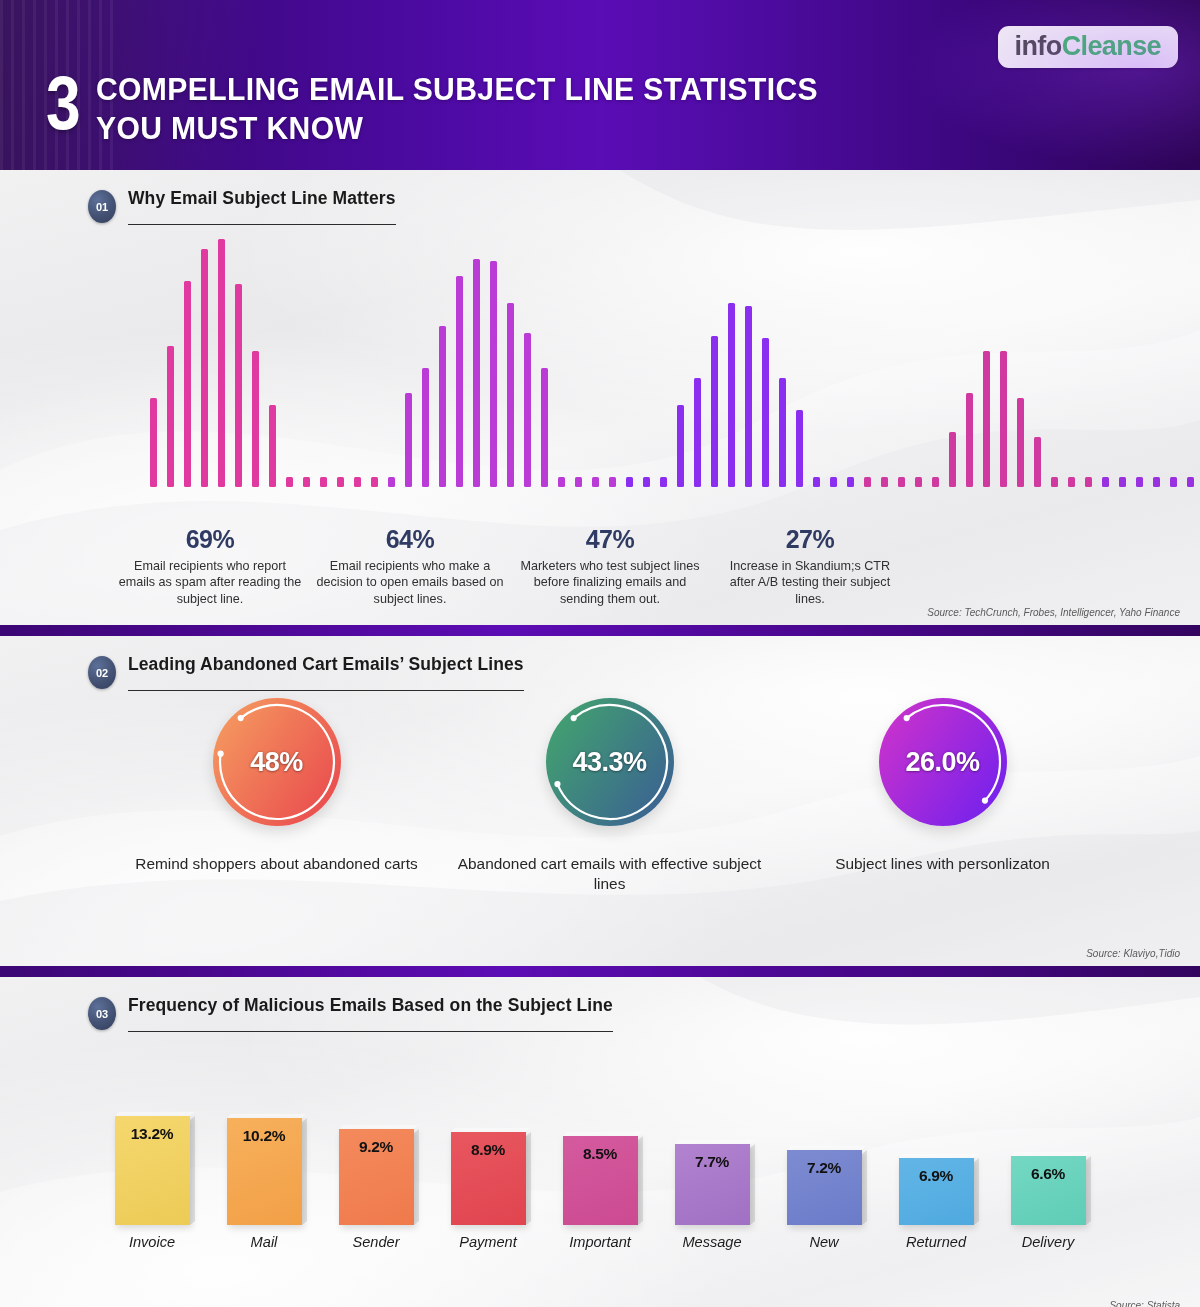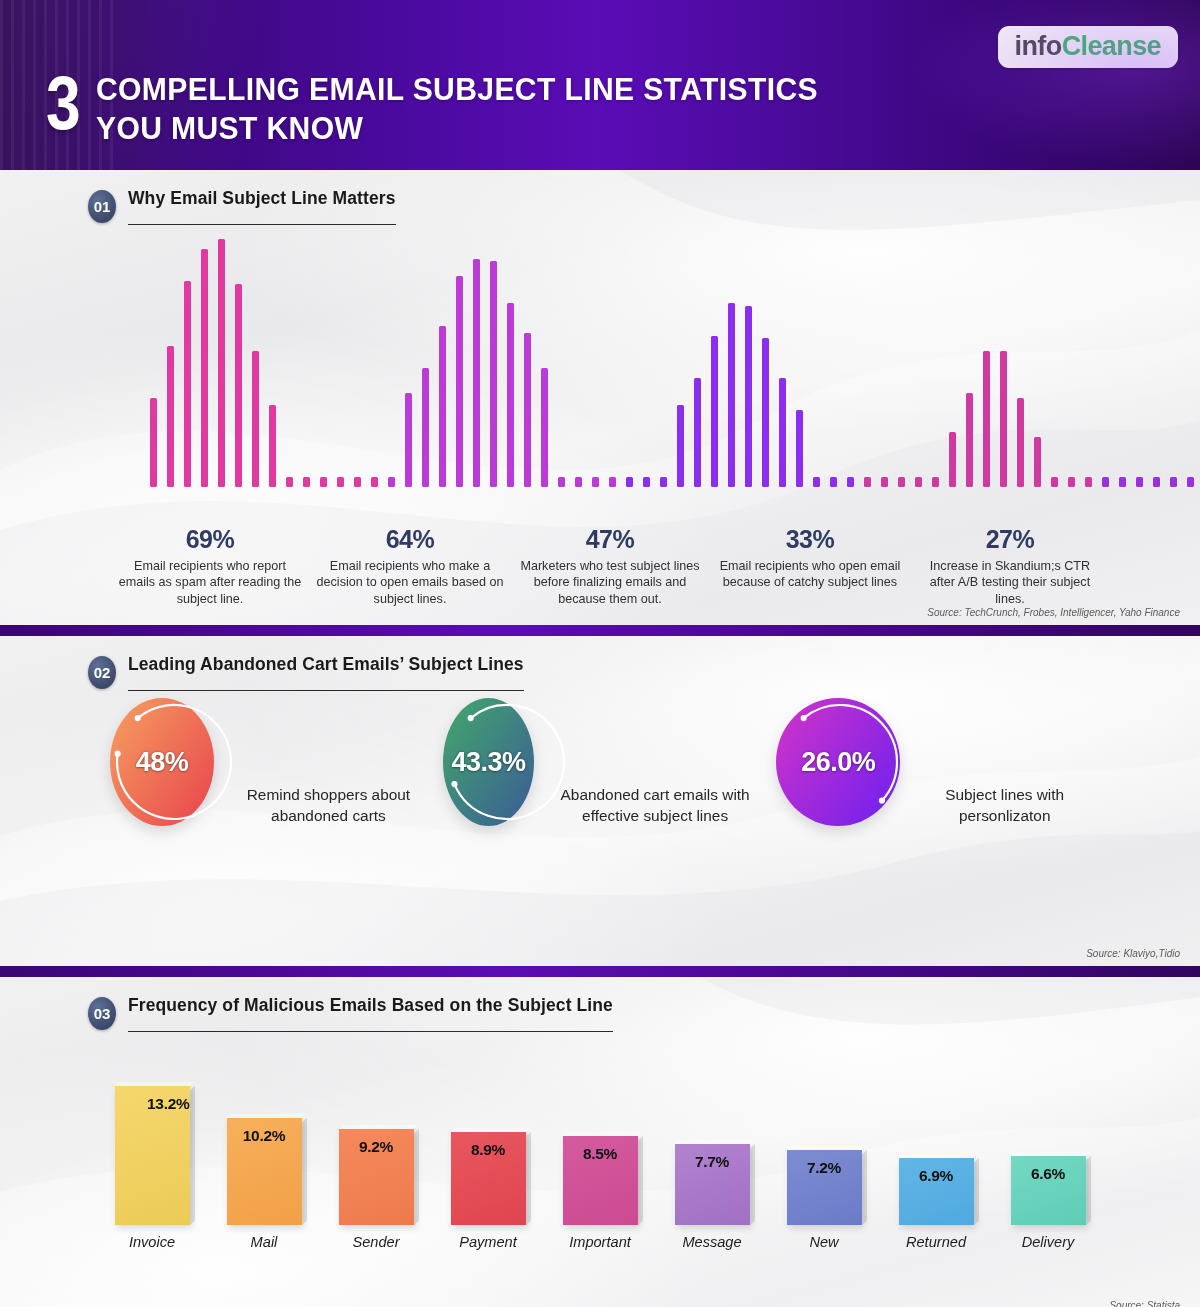--- a/index.html
+++ b/index.html
@@ -74,21 +74,21 @@
   }
   .divider {
     width: 1200px; height: 11px;
     background: linear-gradient(90deg,#3c0674 0%, #4a078f 18%, #5c0cb4 42%, #4a078f 68%, #330560 100%);
   }
 
   .sec-head { display:flex; align-items:center; gap:12px; padding: 18px 0 0 88px; position:relative; z-index:3;}
   .badge {
     width: 28px; height: 33px; border-radius: 50%;
     background: radial-gradient(circle at 34% 30%, #5d7099 0%, #435173 55%, #333e5c 100%);
-    color:#fff; font-size: 15px; font-weight: bold;
+    color:#fff; font-size: 11px; font-weight: bold;
     display:flex; align-items:center; justify-content:center;
     box-shadow: 0 1px 3px rgba(0,0,0,0.3);
     flex: 0 0 auto;
   }
   .sec-title {
     color: #1a1a1a; font-size: 17.5px; font-weight: bold;
     border-bottom: 1.6px solid #2b2b2b; padding-bottom: 15px;
     letter-spacing: 0.1px;
   }
   .source {
@@ -111,21 +111,21 @@
   .stat { width: 200px; text-align:center; padding: 0 6px; }
   .stat-val { color:#2f3b63; font-size: 25px; font-weight: bold; letter-spacing:-0.5px; }
   .stat-desc { color:#303030; font-size: 12.6px; line-height: 1.3; margin-top: 4px; }
 
   
   #section2 { height: 330px; }
   .circles {
     position:absolute; left: 110px; top: 62px; width: 1000px;
     display:flex; z-index:3;
   }
-  .circ-col { width: 333px; display:flex; flex-direction:row; align-items:flex-end; }
+  .circ-col { width: 333px; display:flex; flex-direction:column; align-items:center; }
   .circ {
     position:relative; width: 128px; height: 128px; border-radius: 50%;
     display:flex; align-items:center; justify-content:center;
     box-shadow: 0 6px 14px rgba(0,0,0,0.13);
   }
   .circ svg { position:absolute; left:0; top:0; width:128px; height:128px; }
   .circ-val {
     position:relative; color:#ffffff; font-size: 27px; font-weight: bold;
     letter-spacing:-0.5px; z-index:2;
     text-shadow: 0 0 3px rgba(0,0,0,0.30), 0 1px 2px rgba(0,0,0,0.25);
@@ -256,25 +256,21 @@
       <div class="stat">
         <div class="stat-val">69%</div>
         <div class="stat-desc">Email recipients who report emails as spam after reading the subject line.</div>
       </div>
       <div class="stat">
         <div class="stat-val">64%</div>
         <div class="stat-desc">Email recipients who make a decision to open emails based on subject lines.</div>
       </div>
       <div class="stat">
         <div class="stat-val">47%</div>
-        <div class="stat-desc">Marketers who test subject lines before finalizing emails and because them out.</div>
-      </div>
-      <div class="stat">
-        <div class="stat-val">33%</div>
-        <div class="stat-desc">Email recipients who open email because of catchy subject lines</div>
+        <div class="stat-desc">Marketers who test subject lines before finalizing emails and sending them out.</div>
       </div>
       <div class="stat">
         <div class="stat-val">27%</div>
         <div class="stat-desc">Increase in Skandium;s CTR after A/B testing their subject lines.</div>
       </div>
     </div>
 
     <div class="source">Source: TechCrunch, Frobes, Intelligencer, Yaho Finance</div>
   </div>
 
@@ -338,21 +334,21 @@
       <path d="M700,0 C820,70 980,50 1200,20 L1200,0 Z" fill="#dddde2" opacity="0.5"></path>
     </svg>
 
     <div class="sec-head">
       <div class="badge">03</div>
       <div class="sec-title">Frequency of Malicious Emails Based on the Subject Line</div>
     </div>
 
     <div class="bars3d">
         <div class="bcol">
-          <div class="bar3d" style="height: 139px; background: linear-gradient(160deg, rgb(245, 215, 110) 0%, rgb(236, 203, 86) 100%); justify-content: flex-end;">
+          <div class="bar3d" style="height: 109px; background: linear-gradient(160deg, rgb(245, 215, 110) 0%, rgb(236, 203, 86) 100%);">
             <div class="bar-val">13.2%</div>
           </div>
           <div class="bar-lbl">Invoice</div>
         </div>
         <div class="bcol">
           <div class="bar3d" style="height: 107px; background: linear-gradient(160deg, rgb(247, 176, 91) 0%, rgb(242, 160, 71) 100%);">
             <div class="bar-val">10.2%</div>
           </div>
           <div class="bar-lbl">Mail</div>
         </div>

